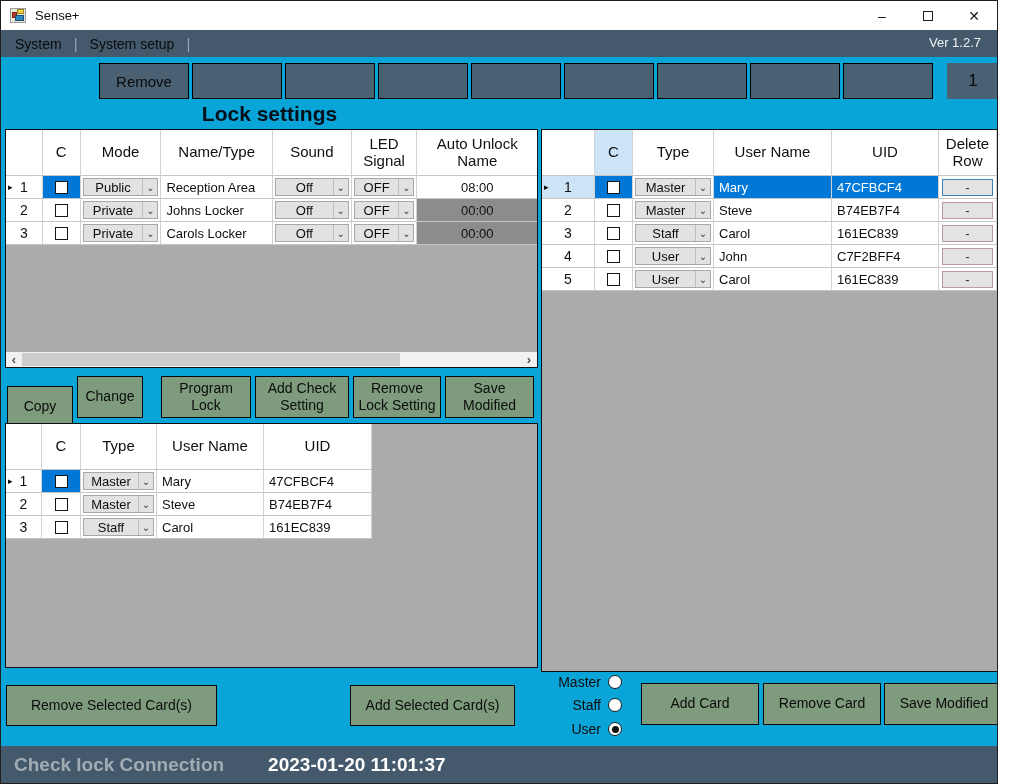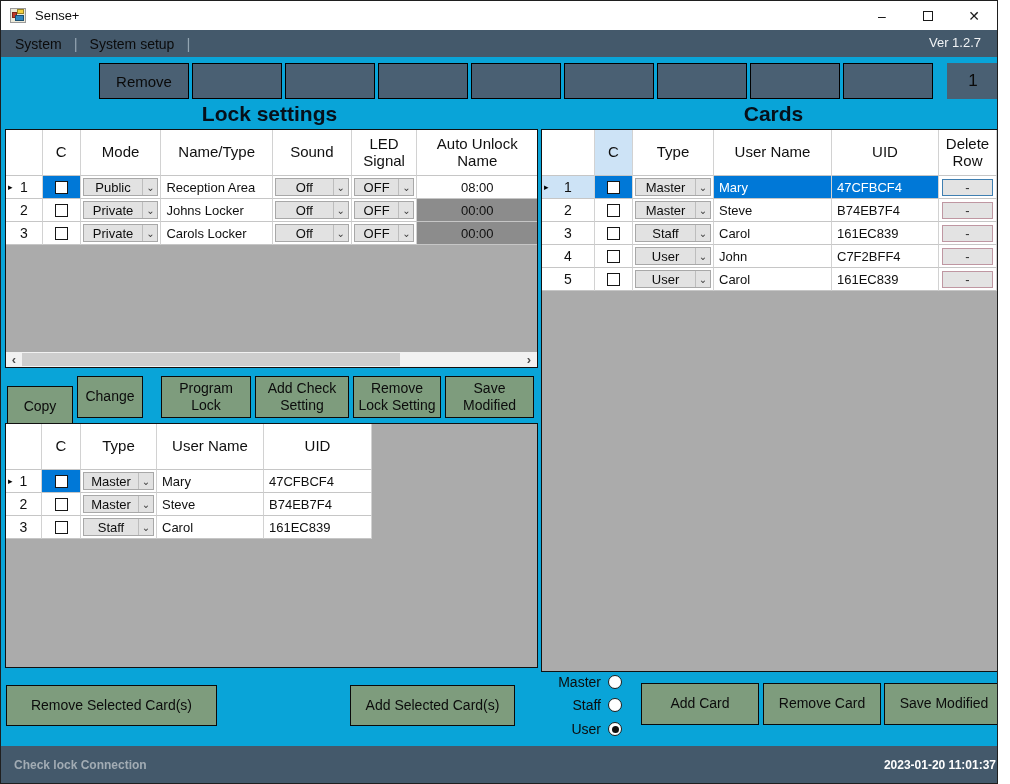--- a/index.html
+++ b/index.html
@@ -98,21 +98,21 @@
   
   .radio-row { position:absolute; left:548px; display:flex; align-items:center; height:16px; }
   .radio-label { width:52px; text-align:right; margin-right:7px; font-size:14px; color:#0c0c0c; }
   .radio { width:14px; height:14px; border-radius:50%; background:#fff; border:1px solid #1d1d1d;
            display:flex; align-items:center; justify-content:center; }
   .radio.checked::after { content:""; width:7px; height:7px; border-radius:50%; background:#101010; }
   #radio-master { top:617px; } #radio-staff { top:640px; } #radio-user { top:664px; }
 
   
   .statusbar { position:absolute; left:0; bottom:0; width:1008px; height:37px; background:#44596b;
-               display:flex; align-items:center; justify-content:space-between; padding:0 13px; font-weight:bold; font-size:12px; }
+               display:flex; align-items:center; padding:0 13px; font-weight:bold; font-size:19px;gap:44px; }
   .status-left { color:#a2acb4; }
   .status-right { color:#fdfdfd; }
 </style>
 </head>
 <body>
 
 <div class="window">
 
   <div class="titlebar">
     <div class="appicon">
@@ -145,21 +145,20 @@
     <div class="tab" style="left:284px"></div>
     <div class="tab" style="left:377px"></div>
     <div class="tab" style="left:470px"></div>
     <div class="tab" style="left:563px"></div>
     <div class="tab" style="left:656px"></div>
     <div class="tab" style="left:749px"></div>
     <div class="tab" style="left:842px"></div>
     <div class="page-ind">1</div>
 
     <div class="sec-title" id="lock-title">Lock settings</div>
-    <div class="sec-title" id="cards-title">Cards</div>
 
     <div class="panel" id="lock-panel">
       <div class="grid-row hdr">
         <div class="cell lw0"></div>
         <div class="cell lw1">C</div>
         <div class="cell lw2">Mode</div>
         <div class="cell lw3">Name/Type</div>
         <div class="cell lw4">Sound</div>
         <div class="cell lw5">LED Signal</div>
         <div class="cell lw6">Auto Unlock Name</div>

